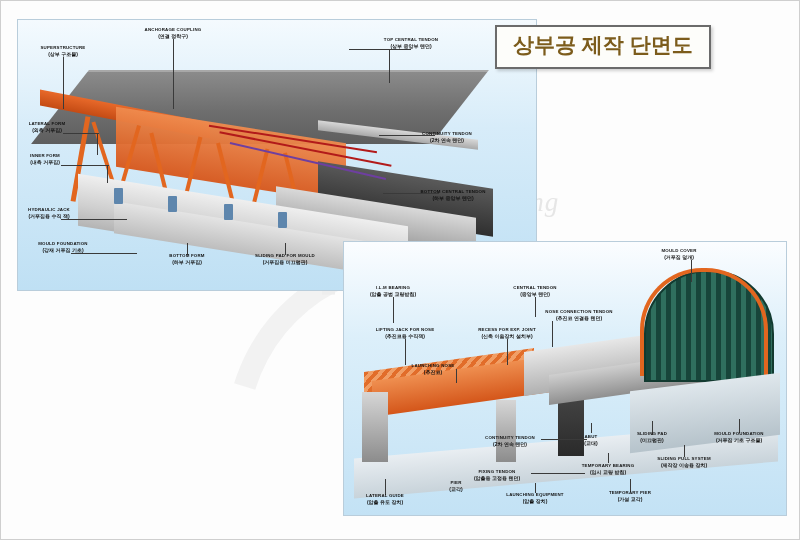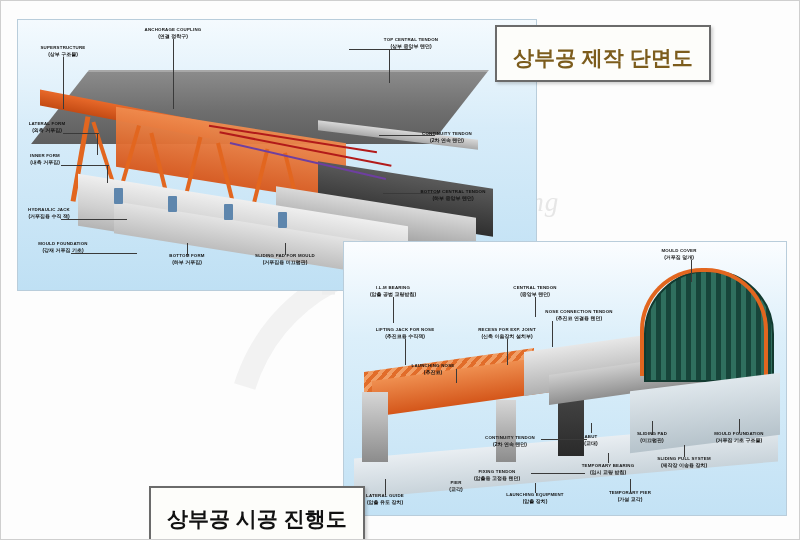--- a/index.html
+++ b/index.html
@@ -49,21 +49,21 @@
     background:linear-gradient(180deg,#fbfdff 0%,#dcefFA 35%,#c3e2f5 100%);
     border:1px solid #b9cddb;
   }
 
   
   .title-plate{
     position:absolute;
     background:#fdfdfa;
     border:2px solid #6b6b6b;
     box-shadow:2px 2px 3px rgba(0,0,0,.18);
-    padding:17px 16px 8px 16px;
+    padding:4px 16px 8px 16px;
     font-size:21px;font-weight:bold;
     color:#7c5c1c;
     white-space:nowrap;
     font-family:"Liberation Sans","DejaVu Sans",sans-serif;
   }
   .title-a{left:494px;top:24px;}
   .title-b{left:148px;top:485px;color:#111;}
 
   
   .lbl{
@@ -380,15 +380,14 @@
         <span class="en">LATERAL GUIDE</span>
         <span class="ko">(압출 유도 장치)</span>
       </div>
       <div class="lbl" style="left: 629px; top: 489px;">
         <span class="en">TEMPORARY PIER</span>
         <span class="ko">(가설 교각)</span>
       </div>
     </div>
 
   <div class="title-plate title-a">상부공 제작 단면도</div>
-  <div class="title-plate title-b">상부공 시공 진행도</div>
 
 </div>
 
 </body></html>

